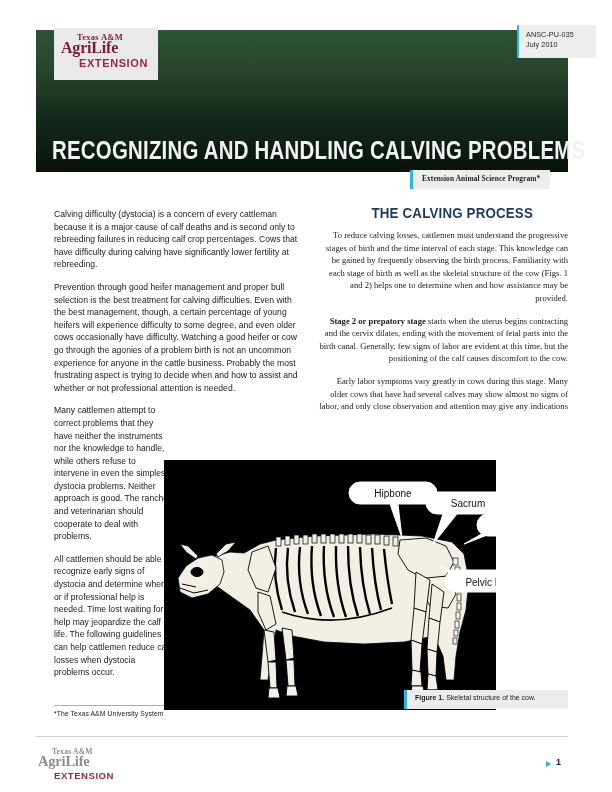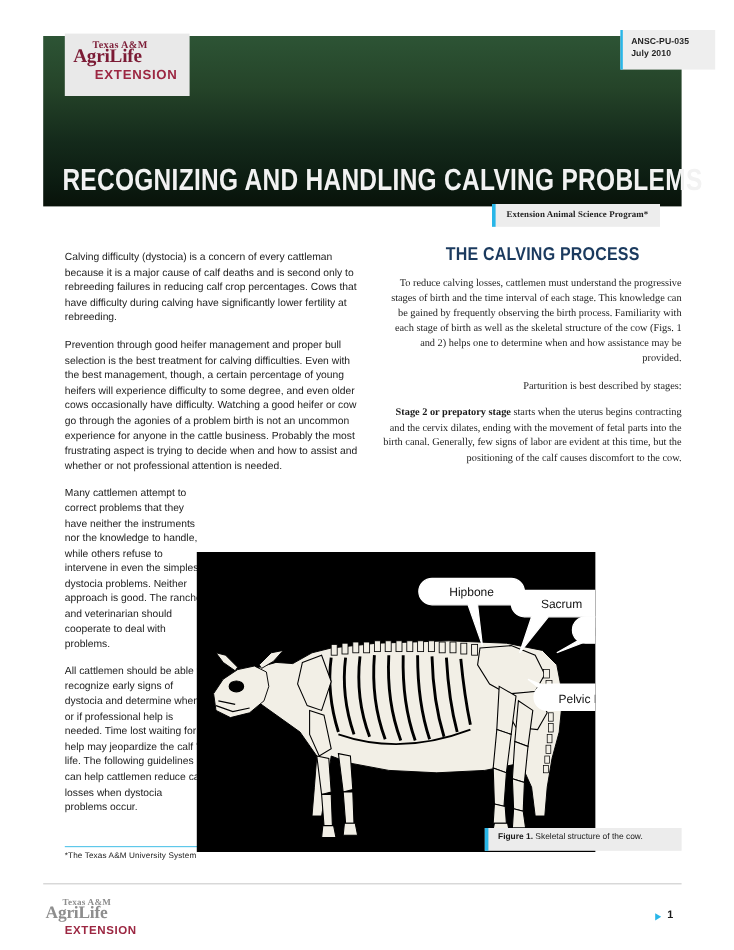--- a/index.html
+++ b/index.html
@@ -86,21 +86,21 @@
     top: 25px;
     width: 79px;
     height: 33px;
     background: #eeeeee;
     border-left: 2px solid #29b6e8;
     box-sizing: border-box;
     padding: 5px 0 0 7px;
   }
   #pub-badge div {
     font-size: 7.2px;
-    font-weight: 700;
+    font-weight: 400;
     color: #1f1f1f;
     line-height: 10px;
     letter-spacing: 0.1px;
   }
 
   
   #program-badge {
     position: absolute;
     left: 410px;
     top: 170px;
@@ -287,22 +287,22 @@
 <div id="col-left">
   <p>Calving difficulty (dystocia) is a concern of every cattleman because it is a major cause of calf deaths and is second only to rebreeding failures in reducing calf crop percentages. Cows that have difficulty during calving have significantly lower fertility at rebreeding.</p>
   <p>Prevention through good heifer management and proper bull selection is the best treatment for calving difficulties. Even with the best management, though, a certain percentage of young heifers will experience difficulty to some degree, and even older cows occasionally have difficulty. Watching a good heifer or cow go through the agonies of a problem birth is not an uncommon experience for anyone in the cattle business. Probably the most frustrating aspect is trying to decide when and how to assist and whether or not professional attention is needed.</p>
   <p class="narrow">Many cattlemen attempt to correct problems that they have neither the instruments nor the knowledge to handle, while others refuse to intervene in even the simplest dystocia problems. Neither approach is good. The rancher and veterinarian should cooperate to deal with problems.</p>
   <p class="narrow">All cattlemen should be able to recognize early signs of dystocia and determine when or if professional help is needed. Time lost waiting for help may jeopardize the calf ʻs life. The following guidelines can help cattlemen reduce calf losses when dystocia problems occur.</p>
 </div>
 
 <div id="col-right">
   <div id="right-heading">THE CALVING PROCESS</div>
   <p>To reduce calving losses, cattlemen must understand the progressive stages of birth and the time interval of each stage. This knowledge can be gained by frequently observing the birth process. Familiarity with each stage of birth as well as the skeletal structure of the cow (Figs. 1 and 2) helps one to determine when and how assistance may be provided.</p>
-  <p>Parturition is best described by stages:</p>
   <p><span class="bold">Stage 2 or prepatory stage</span><span> starts when the uterus begins contracting and the cervix dilates, ending with the movement of fetal parts into the birth canal. Generally, few signs of labor are evident at this time, but the positioning of the calf causes discomfort to the cow.</span></p>
+  <p>Early labor symptoms vary greatly in cows during this stage. Many older cows that have had several calves may show almost no signs of labor, and only close observation and attention may give any indications</p>
 </div>
 
 <div id="footnote-rule"></div>
 <div id="footnote">*The Texas A&amp;M University System</div>
 
 <div id="figure">
   <svg width="404" height="250" viewBox="0 0 404 250">
     <rect x="0" y="0" width="404" height="250" fill="#000"></rect>
     <g fill="#f2efe6" stroke="#000" stroke-width="0.8">
 

